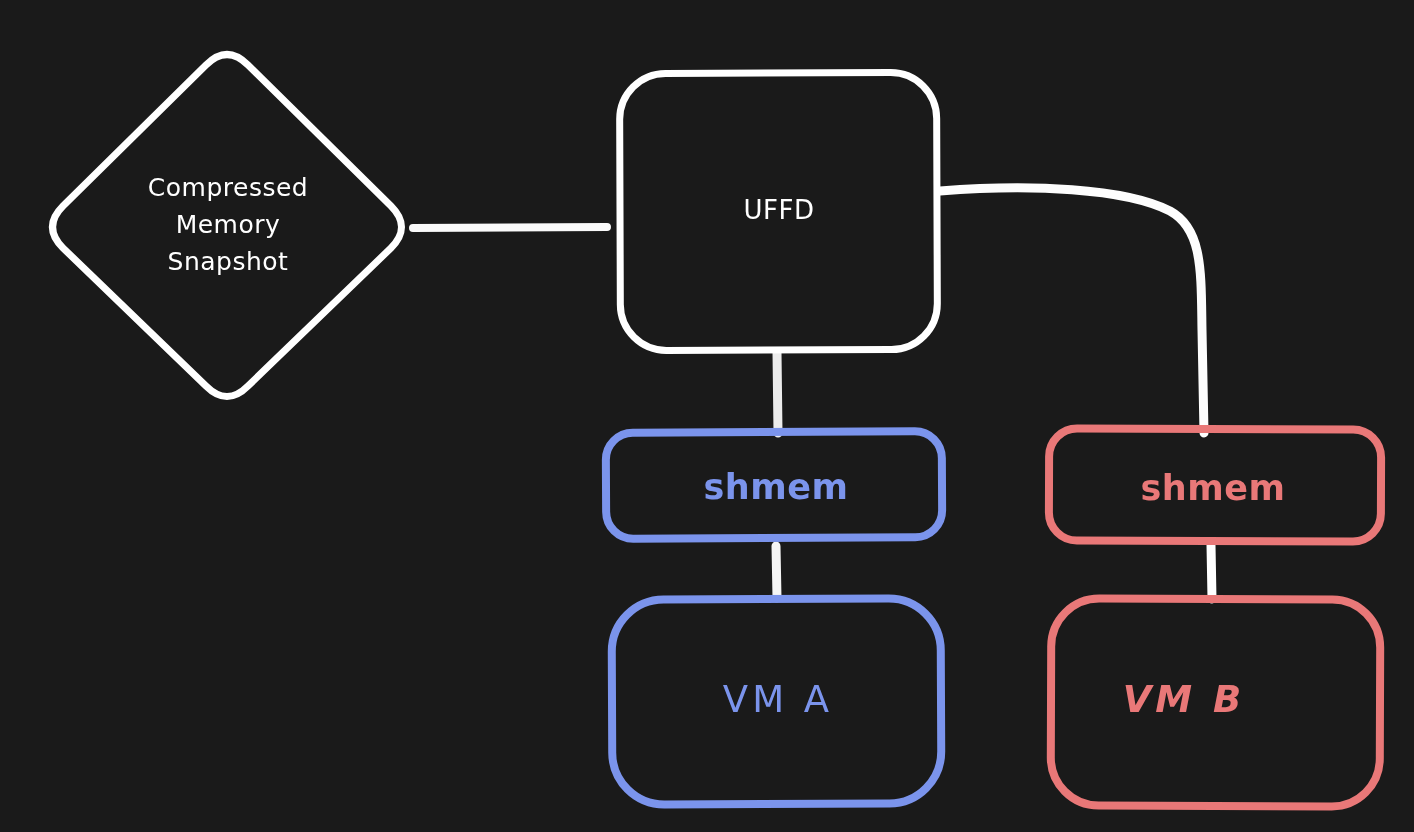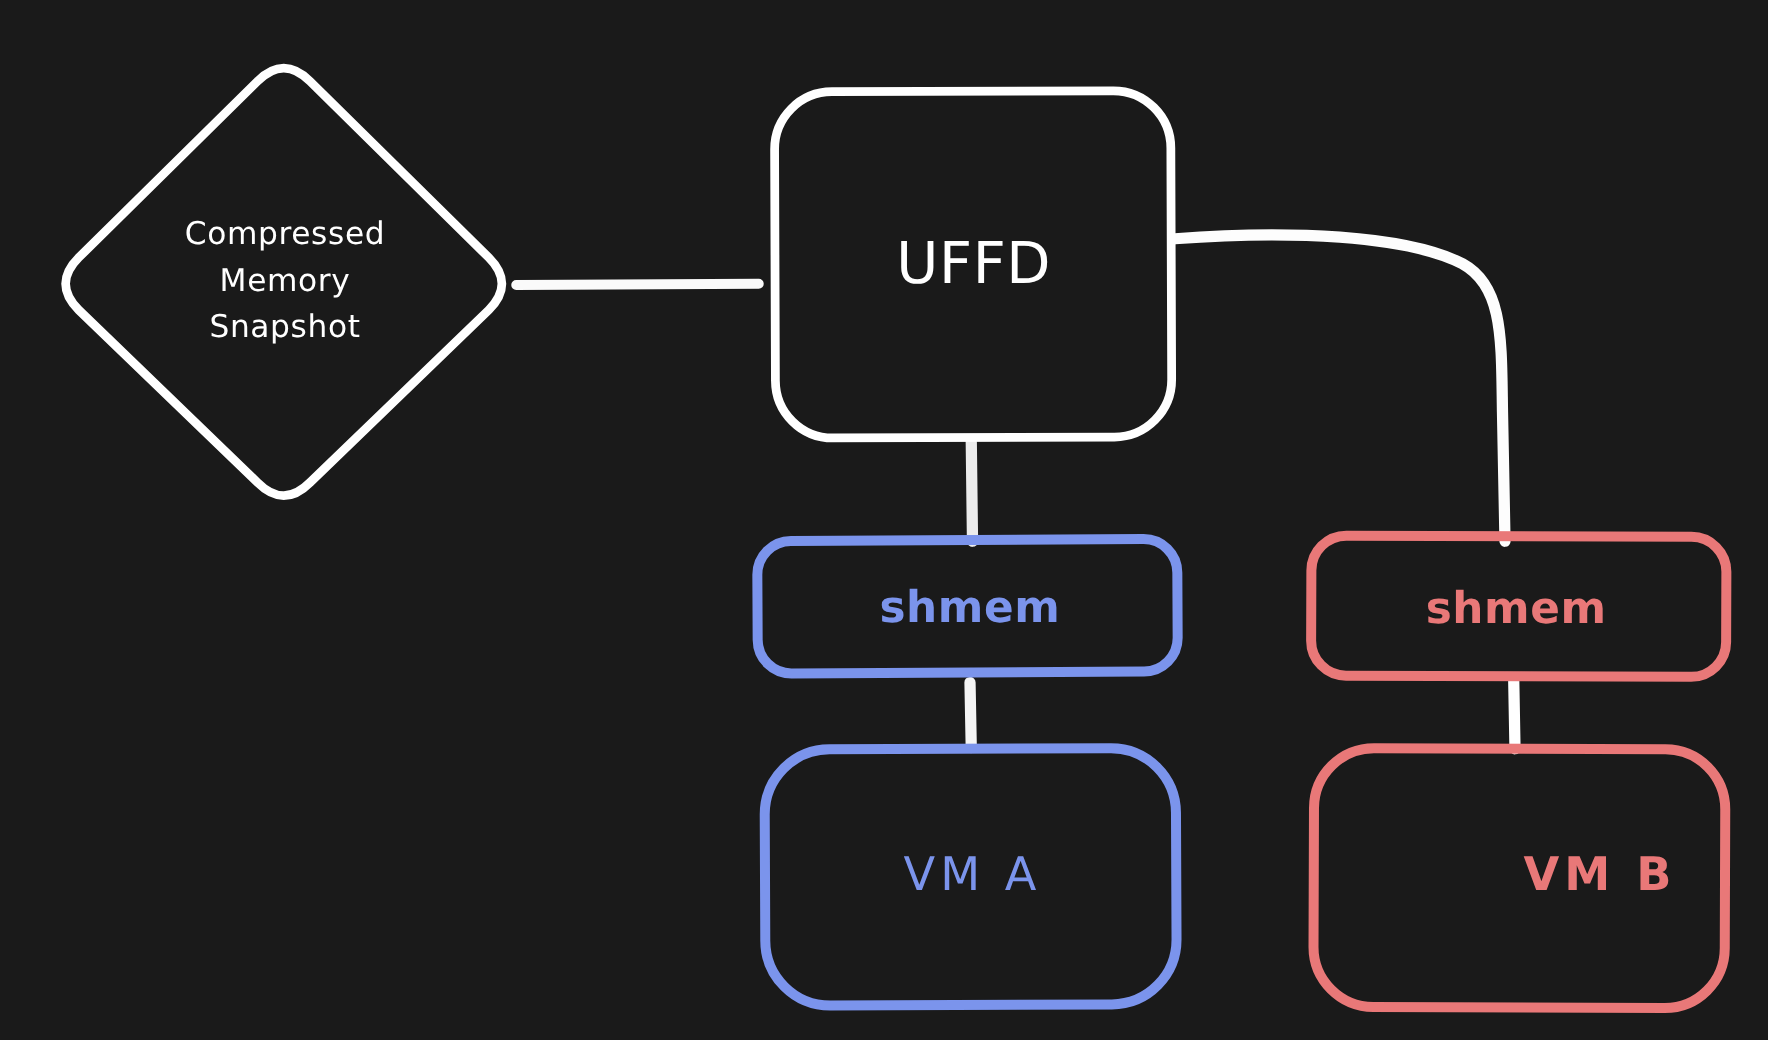--- a/index.html
+++ b/index.html
@@ -30,25 +30,25 @@
     text-align: center;
     white-space: pre-line;
     pointer-events: auto;
     letter-spacing: 0.5px;
     line-height: 1.45;
   }
   .c-white { color: #ffffff; }
   .c-blue  { color: #7b94ec; }
   .c-red   { color: #e97878; }
   .label-snapshot { left: 228px; top: 224px; font-size: 25px; line-height: 37px; }
-  .label-uffd     { left: 779px; top: 211px; font-size: 46px; }
+  .label-uffd     { left: 779px; top: 211px; font-size: 26px; }
   .label-shmem-a  { left: 776px; top: 487px; font-size: 35px; font-weight: bold; }
   .label-shmem-b  { left: 1213px; top: 488px; font-size: 35px; font-weight: bold; }
   .label-vm-a     { left: 778px; top: 700px; font-size: 37px; font-weight: normal; letter-spacing: 4px; }
-  .label-vm-b     { left: 1280px; top: 700px; font-size: 37px; font-weight: bold; letter-spacing: 4px; }
+  .label-vm-b     { left: 1184px; top: 700px; font-size: 37px; font-weight: bold; letter-spacing: 4px; font-style: italic; }
 </style>
 </head>
 <body>
 
 <div class="stage">
 
   <svg class="shapes" viewBox="0 0 1414 832">
 
     <path d="M 413 228 L 607 227" fill="none" stroke-width="8" stroke-linecap="round" stroke="#fafafa"></path>
 

